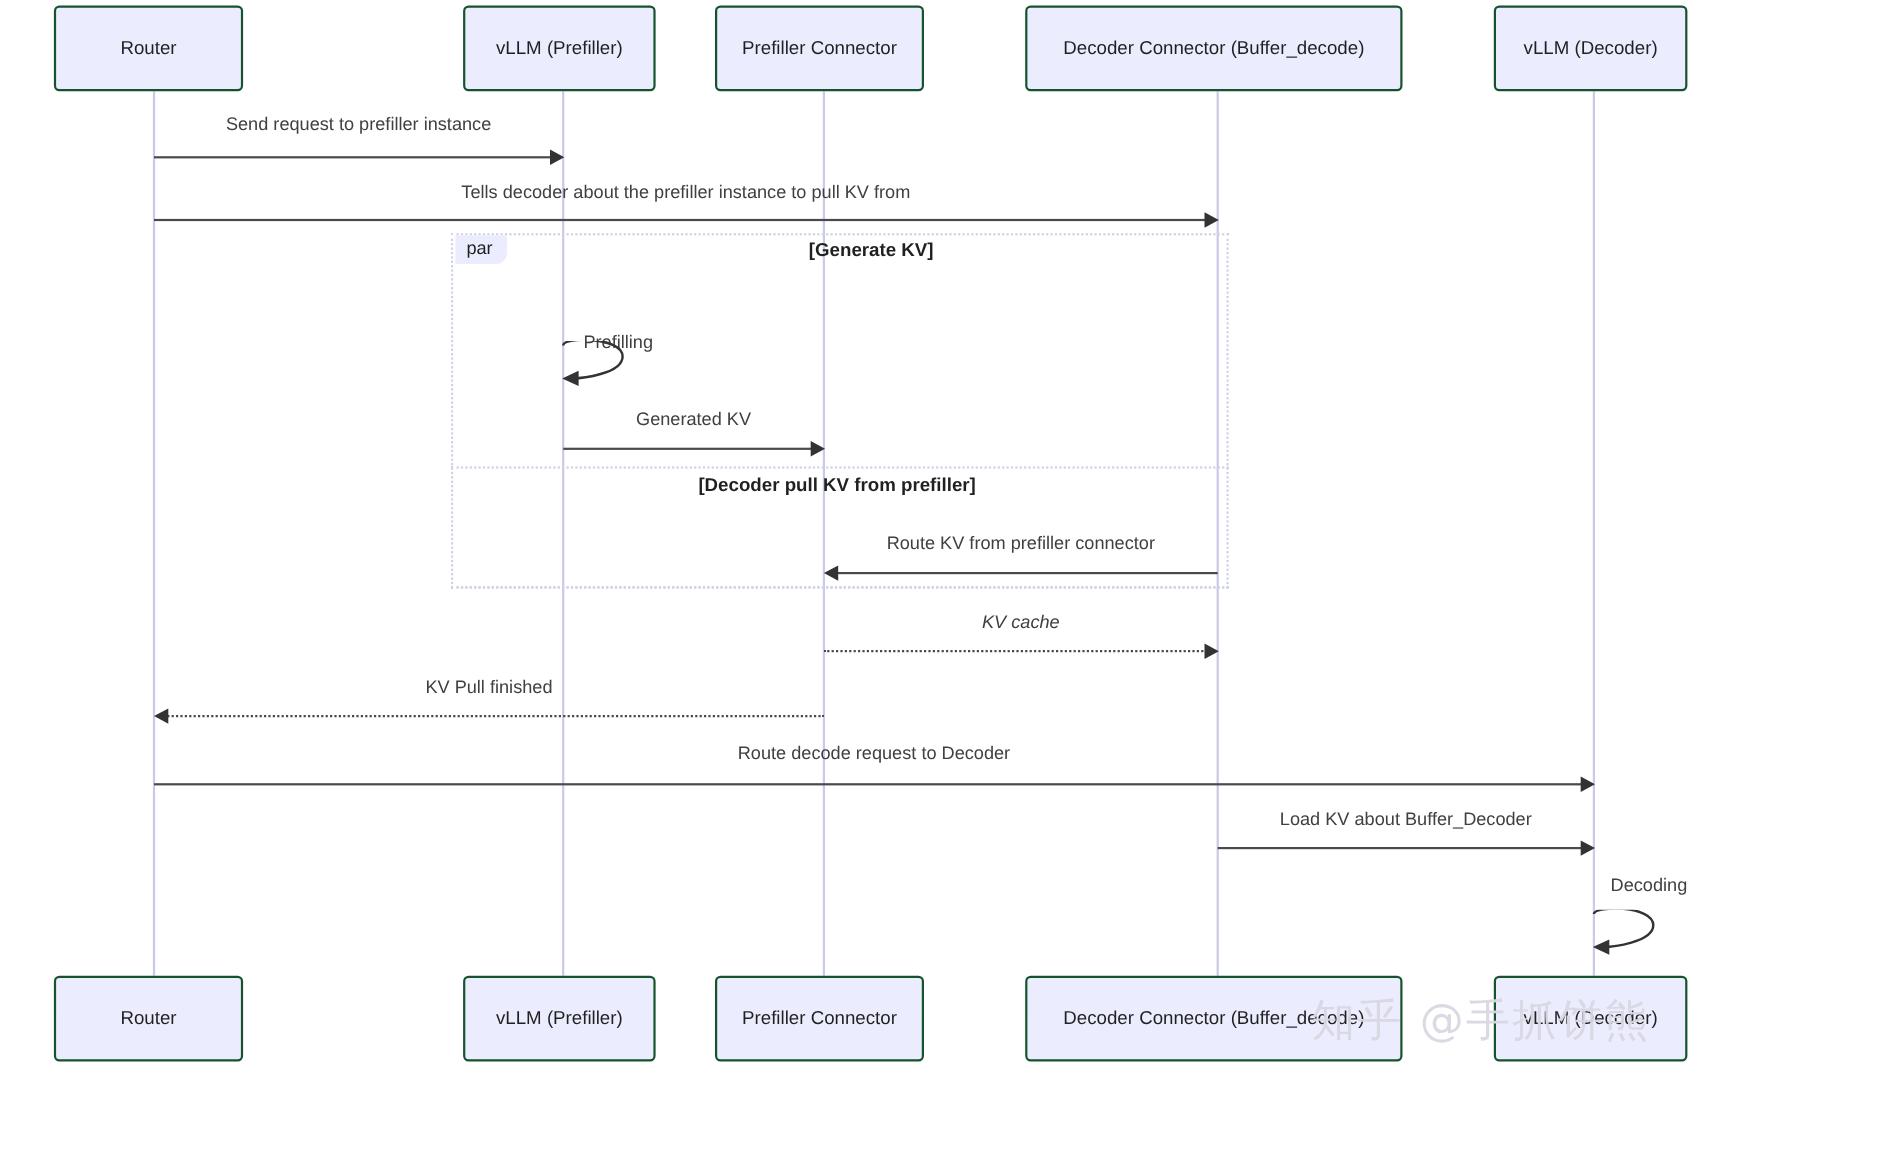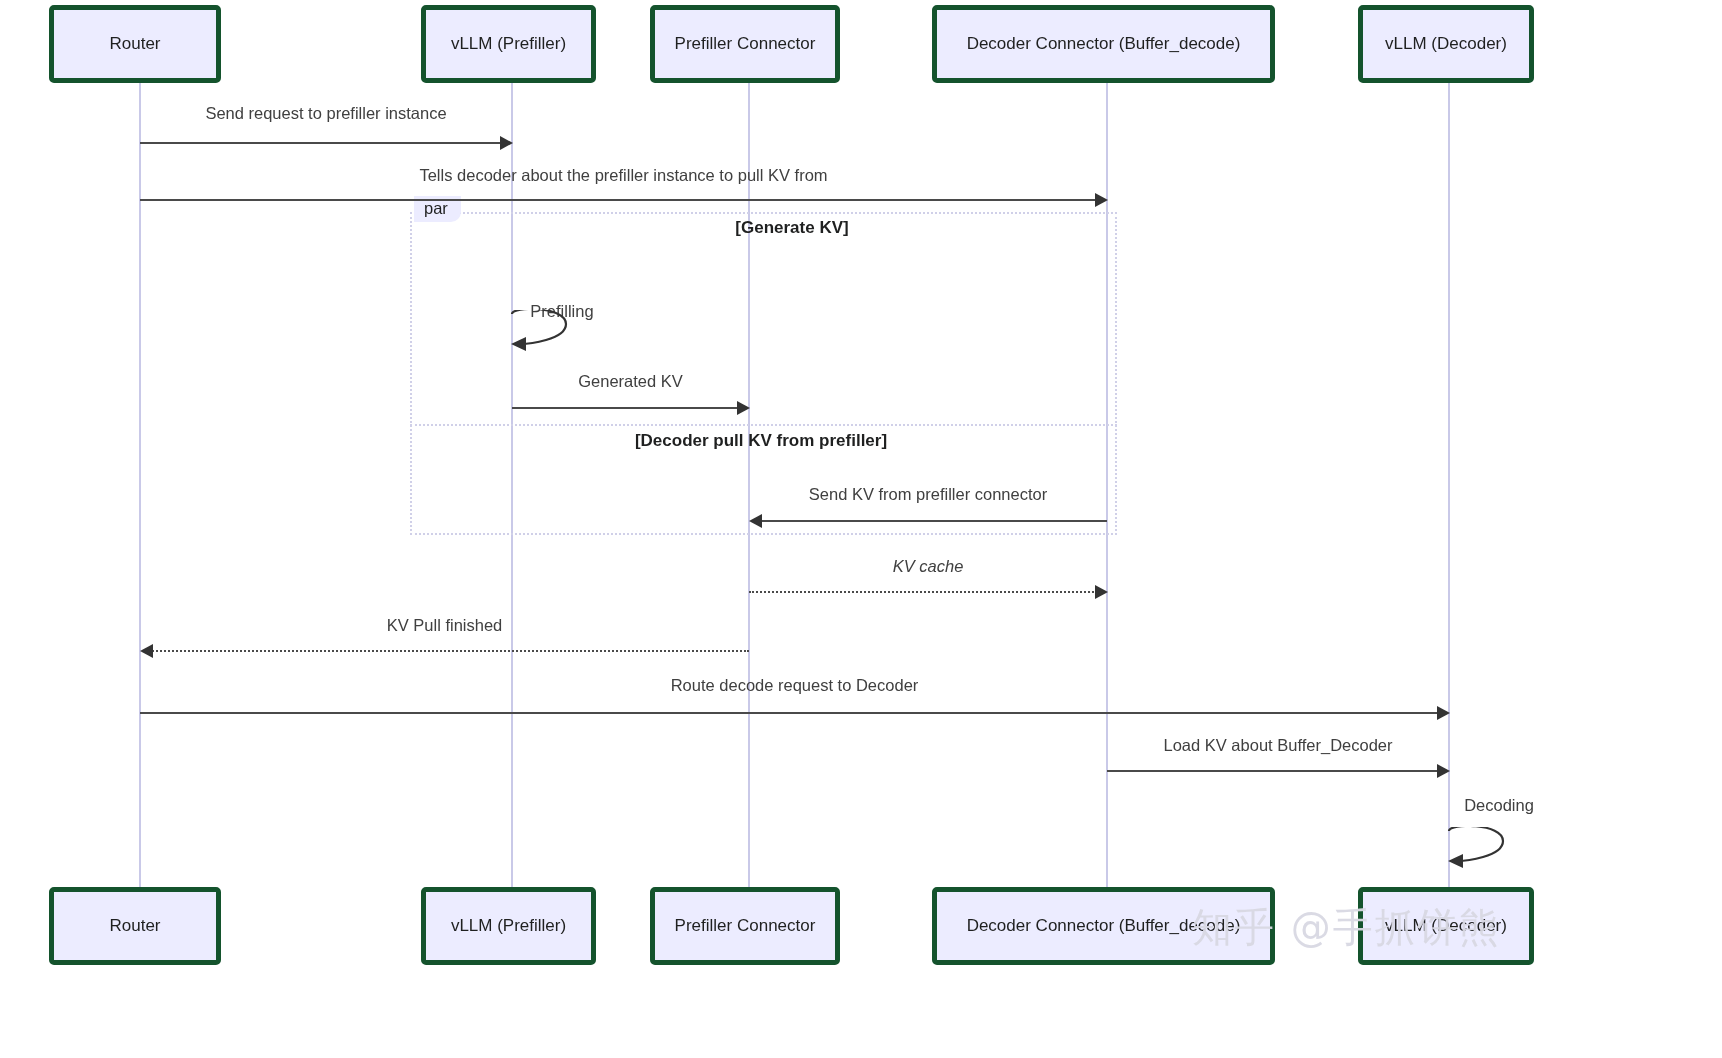--- a/index.html
+++ b/index.html
@@ -12,21 +12,21 @@
     width: 1722px;
     height: 1058px;
     background: #ffffff;
     font-family: "Liberation Sans", sans-serif;
     overflow: hidden;
   }
   .actor-box {
     position: absolute;
     box-sizing: border-box;
     background: #ECECFF;
-    border: 5px solid #14532d;
+    border: 2px solid #14532d;
     border-radius: 5px;
     display: flex;
     align-items: center;
     justify-content: center;
     color: #1f2020;
     font-size: 17px;
     text-align: center;
     height: 78px;
     padding: 0 6px;
   }
@@ -114,21 +114,21 @@
   <div id="lifelines">
       <div class="lifeline" style="left: 139px; top: 83px; height: 804px;"></div>
       <div class="lifeline" style="left: 511px; top: 83px; height: 804px;"></div>
       <div class="lifeline" style="left: 748px; top: 83px; height: 804px;"></div>
       <div class="lifeline" style="left: 1106px; top: 83px; height: 804px;"></div>
       <div class="lifeline" style="left: 1448px; top: 83px; height: 804px;"></div>
     </div>
 
   <div id="fragments">
       <div class="par-frame" style="left: 410px; top: 212px; width: 707px; height: 323px;"></div>
-      <div class="par-tab" style="left: 414px; top: 196px;">par</div>
+      <div class="par-tab" style="left: 414px; top: 214px;">par</div>
       <div class="par-cond" style="left: 792px; top: 218px;">[Generate KV]</div>
       <div class="par-cond" style="left: 761px; top: 431px;">[Decoder pull KV from prefiller]</div>
       <div class="par-divider" style="left: 410px; width: 707px; top: 424px;"></div>
       <div class="par-divider" style="left: 410px; width: 707px; top: 533px;"></div>
     </div>
 
   <div id="messages">
       <div class="msg-label" style="top: 104px; left: 326px;">Send request to prefiller instance</div>
       <div class="msg-line" style="left: 140px; width: 363px; top: 142px;"></div>
       <div class="arrowhead right" style="top: 136px; left: 500px;"></div>
@@ -136,21 +136,21 @@
       <div class="msg-line" style="left: 140px; width: 958px; top: 199px;"></div>
       <div class="arrowhead right" style="top: 193px; left: 1095px;"></div>
       <div class="msg-label" style="top: 279px; left: 562px; margin-top: 23px;">Prefilling</div>
       <svg width="80" height="60" class="selfloop" style="left: 510px; top: 310px;">
         <path d="M2,4 C2,-4 56,-4 56,14 C56,30 18,34 10,34" fill="none" stroke="#333333" stroke-width="2.2"></path>
         <polygon points="1,34 16,27 16,41" fill="#333333"></polygon>
       </svg>
       <div class="msg-label" style="top: 372px; left: 630.5px;">Generated KV</div>
       <div class="msg-line" style="left: 512px; width: 228px; top: 407px;"></div>
       <div class="arrowhead right" style="top: 401px; left: 737px;"></div>
-      <div class="msg-label" style="top: 485px; left: 928px;">Send KV from prefiller connector</div>
+      <div class="msg-label" style="top: 485px; left: 928px;">Route KV from prefiller connector</div>
       <div class="msg-line" style="left: 758px; width: 349px; top: 520px;"></div>
       <div class="arrowhead left" style="top: 514px; left: 749px;"></div>
       <div class="msg-label" style="top: 557px; left: 928px; font-style: italic;">KV cache</div>
       <div class="msg-line dotted" style="left: 749px; width: 349px; top: 591px;"></div>
       <div class="arrowhead right" style="top: 585px; left: 1095px;"></div>
       <div class="msg-label" style="top: 616px; left: 444.5px;">KV Pull finished</div>
       <div class="msg-line dotted" style="left: 149px; width: 600px; top: 650px;"></div>
       <div class="arrowhead left" style="top: 644px; left: 140px;"></div>
       <div class="msg-label" style="top: 676px; left: 794.5px;">Route decode request to Decoder</div>
       <div class="msg-line" style="left: 140px; width: 1300px; top: 712px;"></div>

